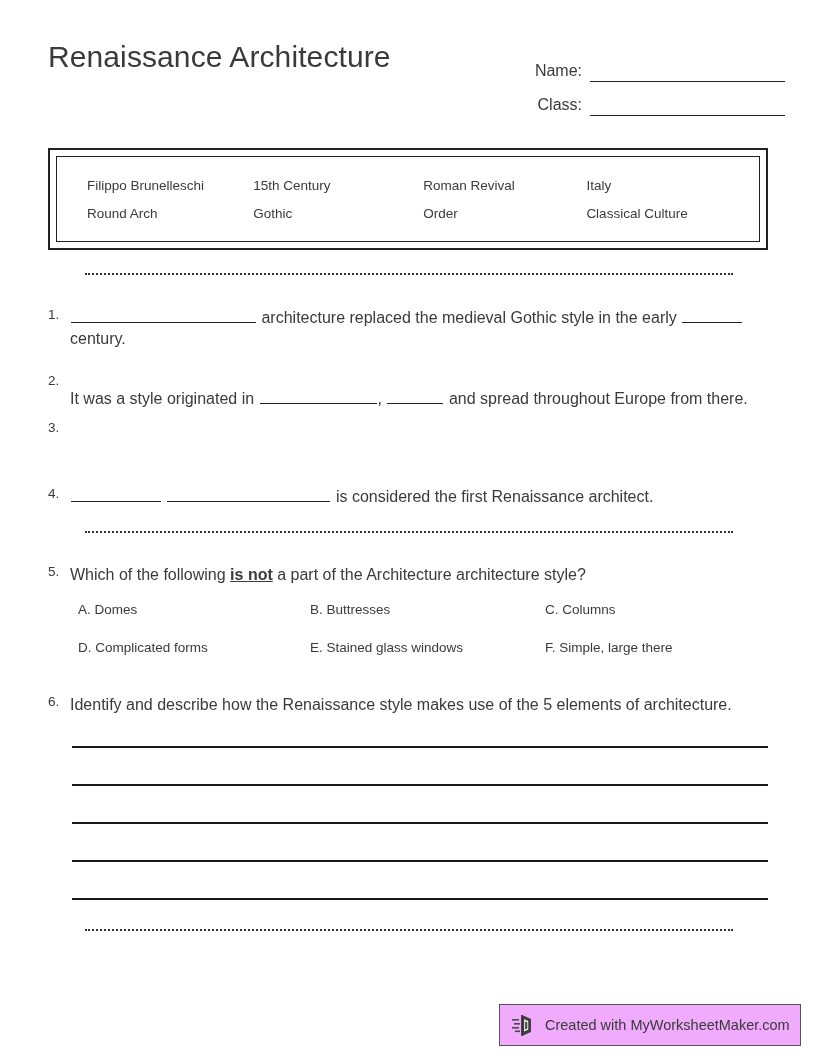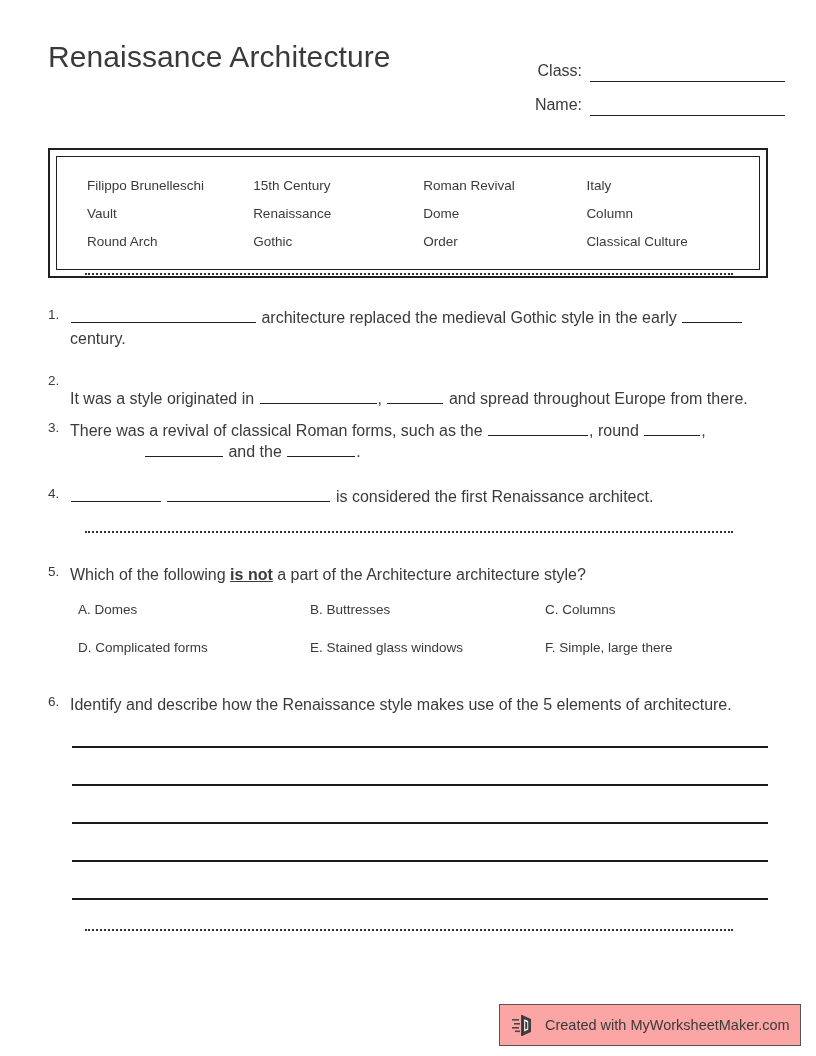--- a/index.html
+++ b/index.html
@@ -152,21 +152,21 @@
   }
 
   
   .footer-badge {
     position: absolute;
     left: 499px;
     top: 1004px;
     width: 302px;
     height: 42px;
     border: 1.2px solid #555555;
-    background: #fca5a5;
+    background: #f0abfc;
     box-sizing: border-box;
     display: flex;
     align-items: center;
     padding-left: 12px;
   }
   .footer-icon {
     width: 26px;
     height: 24px;
     margin-right: 7px;
     flex: 0 0 auto;
@@ -180,46 +180,40 @@
 </head>
 <body>
 
 <div class="page">
 
   <div class="header">
     <div class="worksheet-title">Renaissance Architecture</div>
 
     <div class="name-class">
       <div class="nc-row">
-        <span class="nc-label">Class:</span>
+        <span class="nc-label">Name:</span>
         <span class="nc-line"></span>
       </div>
       <div class="nc-row">
-        <span class="nc-label">Name:</span>
+        <span class="nc-label">Class:</span>
         <span class="nc-line"></span>
       </div>
     </div>
   </div>
 
   <div class="wordbank">
     <div class="wordbank-inner">
 
       <div class="wb-row">
         <span class="wb-cell wb-c0">Filippo Brunelleschi</span>
         <span class="wb-cell wb-c1">15th Century</span>
         <span class="wb-cell wb-c2">Roman Revival</span>
         <span class="wb-cell wb-c3">Italy</span>
       </div>
 
-      <div class="wb-row">
-        <span class="wb-cell wb-c0">Vault</span>
-        <span class="wb-cell wb-c1">Renaissance</span>
-        <span class="wb-cell wb-c2">Dome</span>
-        <span class="wb-cell wb-c3">Column</span>
-      </div>
 
       <div class="wb-row">
         <span class="wb-cell wb-c0">Round Arch</span>
         <span class="wb-cell wb-c1">Gothic</span>
         <span class="wb-cell wb-c2">Order</span>
         <span class="wb-cell wb-c3">Classical Culture</span>
       </div>
 
     </div>
   </div>
@@ -237,29 +231,20 @@
 
   <div class="q-num" style="top:373px;">2.</div>
   <div class="q-body" style="top:388px; width:700px;">
     <span>It was a style originated in</span>
     <span class="blank" style="width:117px;"></span><span>,</span>
     <span class="blank" style="width:56px;"></span>
     <span>and spread throughout Europe from there.</span>
   </div>
 
   <div class="q-num" style="top:420px;">3.</div>
-  <div class="q-body" style="top:420px; width:700px;">
-    <span>There was a revival of classical Roman forms, such as the</span>
-    <span class="blank" style="width:100px;"></span><span>, round</span>
-    <span class="blank" style="width:56px;"></span><span>,</span>
-    <br>
-    <span style="display:inline-block;width:74px;"></span><span class="blank" style="width:78px;"></span>
-    <span>and the</span>
-    <span class="blank" style="width:68px;"></span><span>.</span>
-  </div>
 
   <div class="q-num" style="top:486px;">4.</div>
   <div class="q-body" style="top:486px; width:700px;">
     <span class="blank" style="width:90px;"></span>
     <span class="blank" style="width:163px;"></span>
     <span>is considered the first Renaissance architect.</span>
   </div>
 
   <div class="dotted-sep" style="left:85px; top:531px; width:648px;"></div>
 

